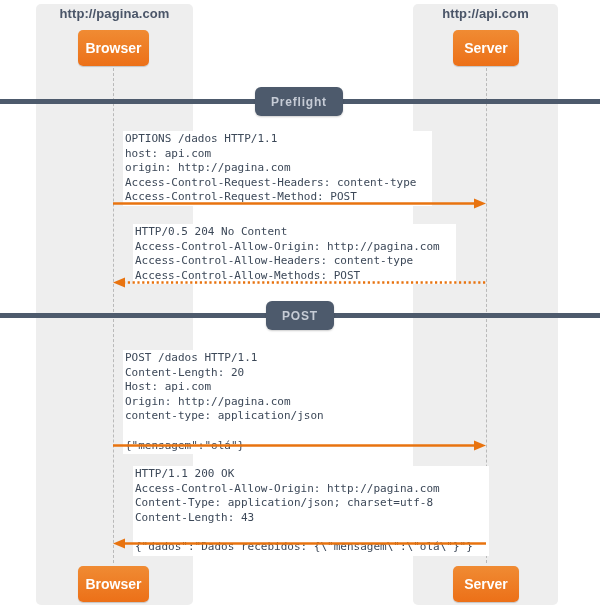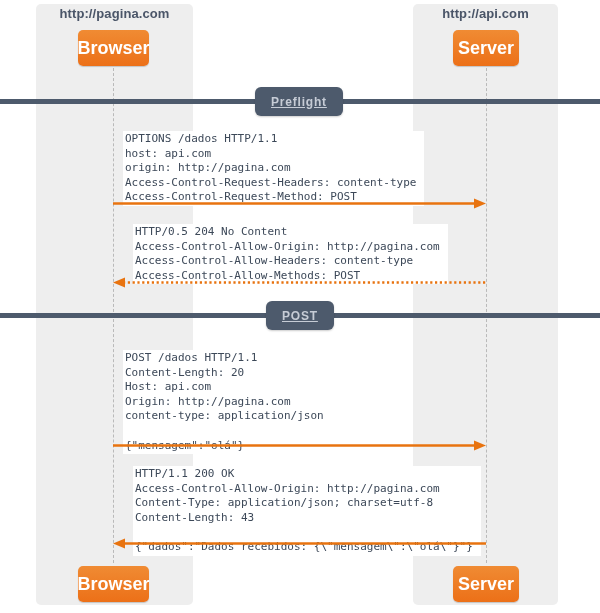--- a/index.html
+++ b/index.html
@@ -53,21 +53,21 @@
     letter-spacing: 0.1px;
   }
   .title-left  { left: 36px;  width: 157px; }
   .title-right { left: 413px; width: 145px; }
 
   
   .actor-box {
     position: absolute;
     background: linear-gradient(#f08b33, #ec7018);
     color: #ffffff;
-    font-size: 18px;
+    font-size: 14px;
     font-weight: bold;
     border-radius: 5px;
     display: flex;
     align-items: center;
     justify-content: center;
     box-shadow: 0 1px 1px rgba(0,0,0,0.18);
   }
   .actor-top-left   { left: 78px;  top: 30px;  width: 71px; height: 36px; }
   .actor-top-right  { left: 453px; top: 30px;  width: 66px; height: 36px; }
   .actor-bot-left   { left: 78px;  top: 566px; width: 71px; height: 36px; }
@@ -88,33 +88,32 @@
     font-size: 12px;
     font-weight: bold;
     letter-spacing: 0.8px;
     border-radius: 6px;
     height: 29px;
     display: flex;
     align-items: center;
     justify-content: center;
     padding: 0 16px;
     box-shadow: 0 1px 2px rgba(0,0,0,0.2);
-    text-decoration: underline;
   }
 
   
   .msg-text {
     position: absolute;
     font-family: "DejaVu Sans Mono", monospace;
     font-size: 11px;
     line-height: 14.6px;
     color: #3c4858;
     white-space: pre;
     background: #ffffff;
-    padding: 1px 8px 1px 2px;
+    padding: 1px 16px 1px 2px;
   }
 
   
   .arrow {
     position: absolute;
     height: 11px;
   }
   .arrow svg { display: block; }
 </style>
 </head>

